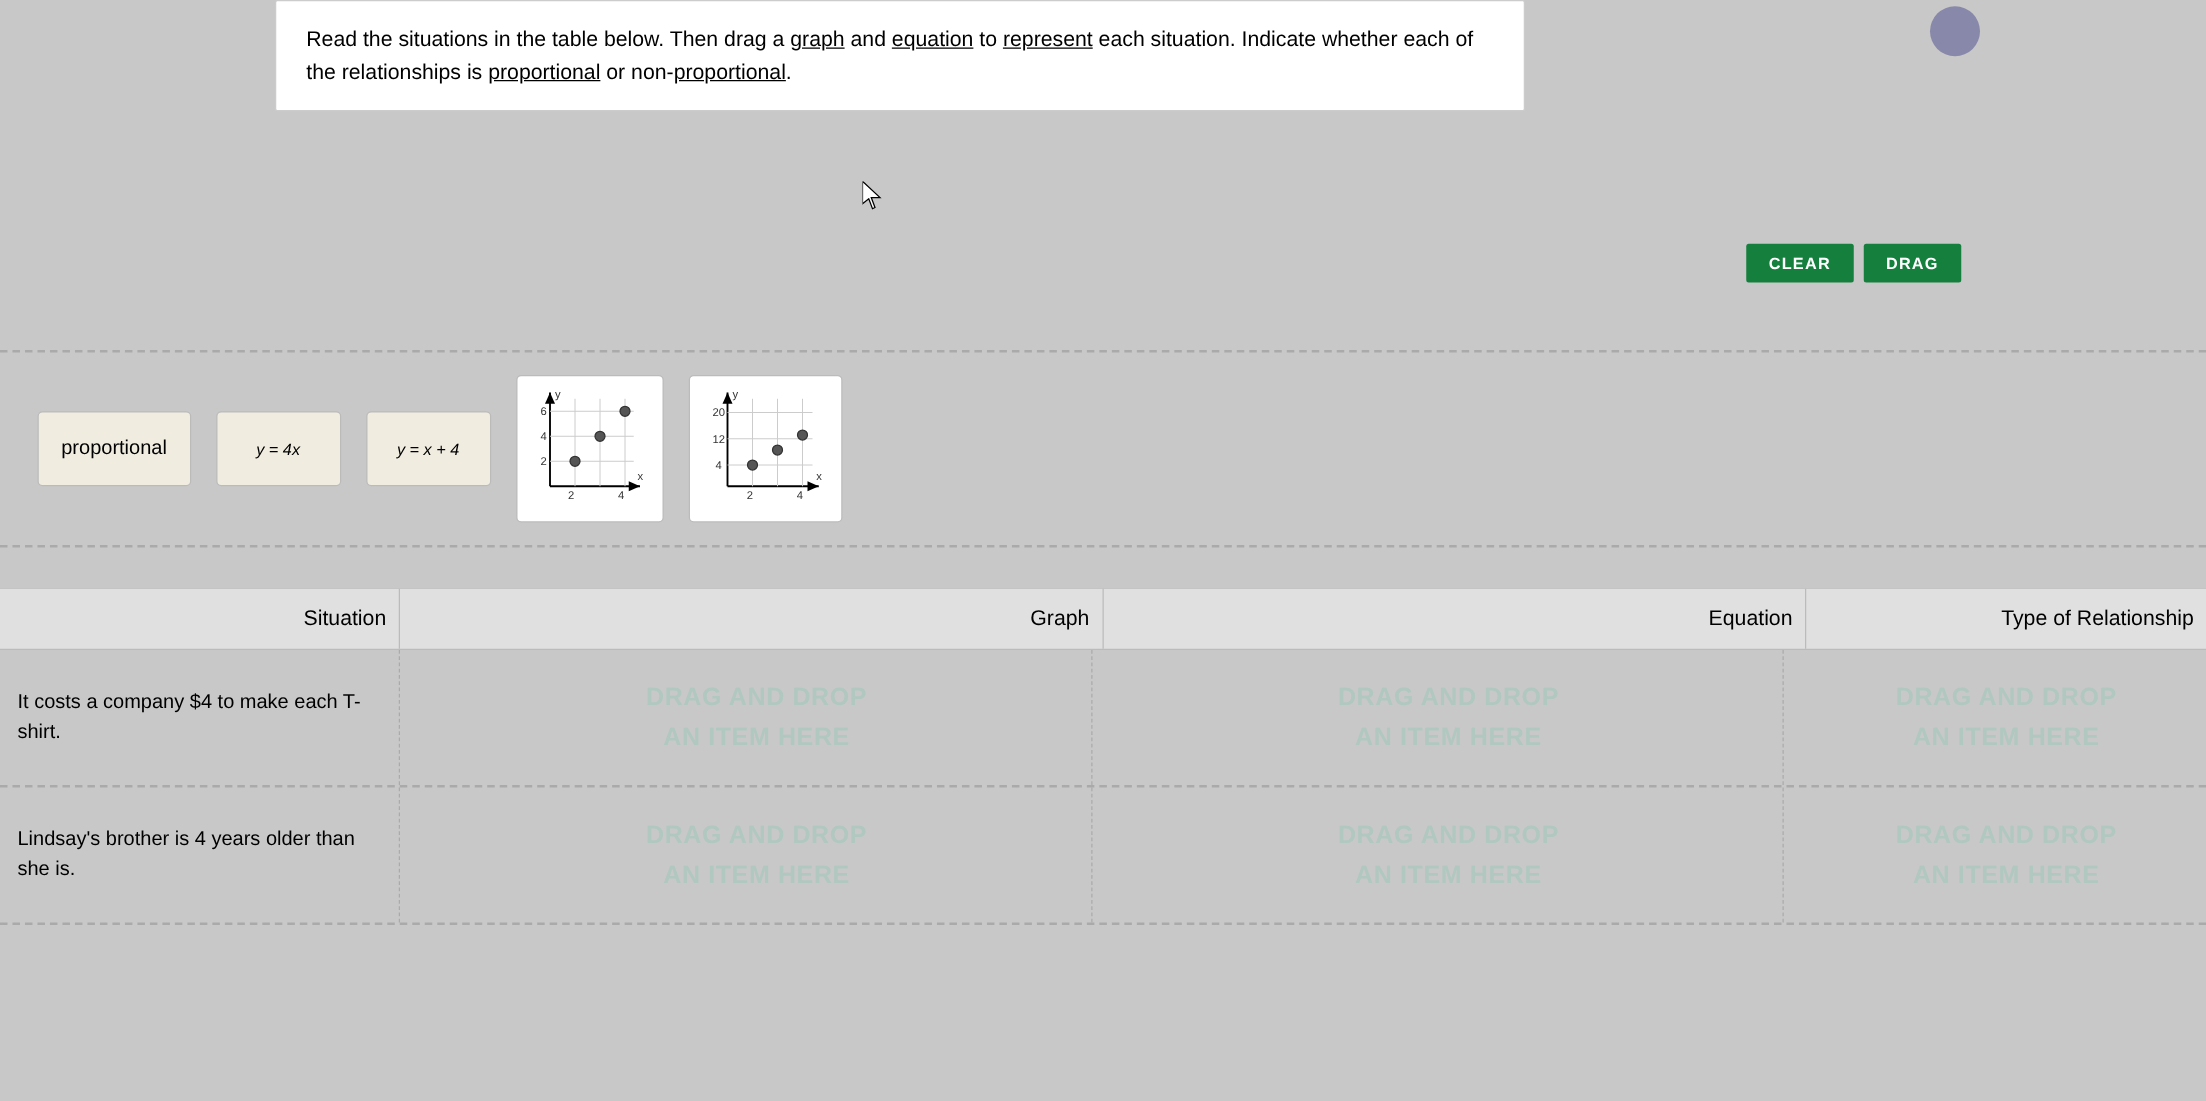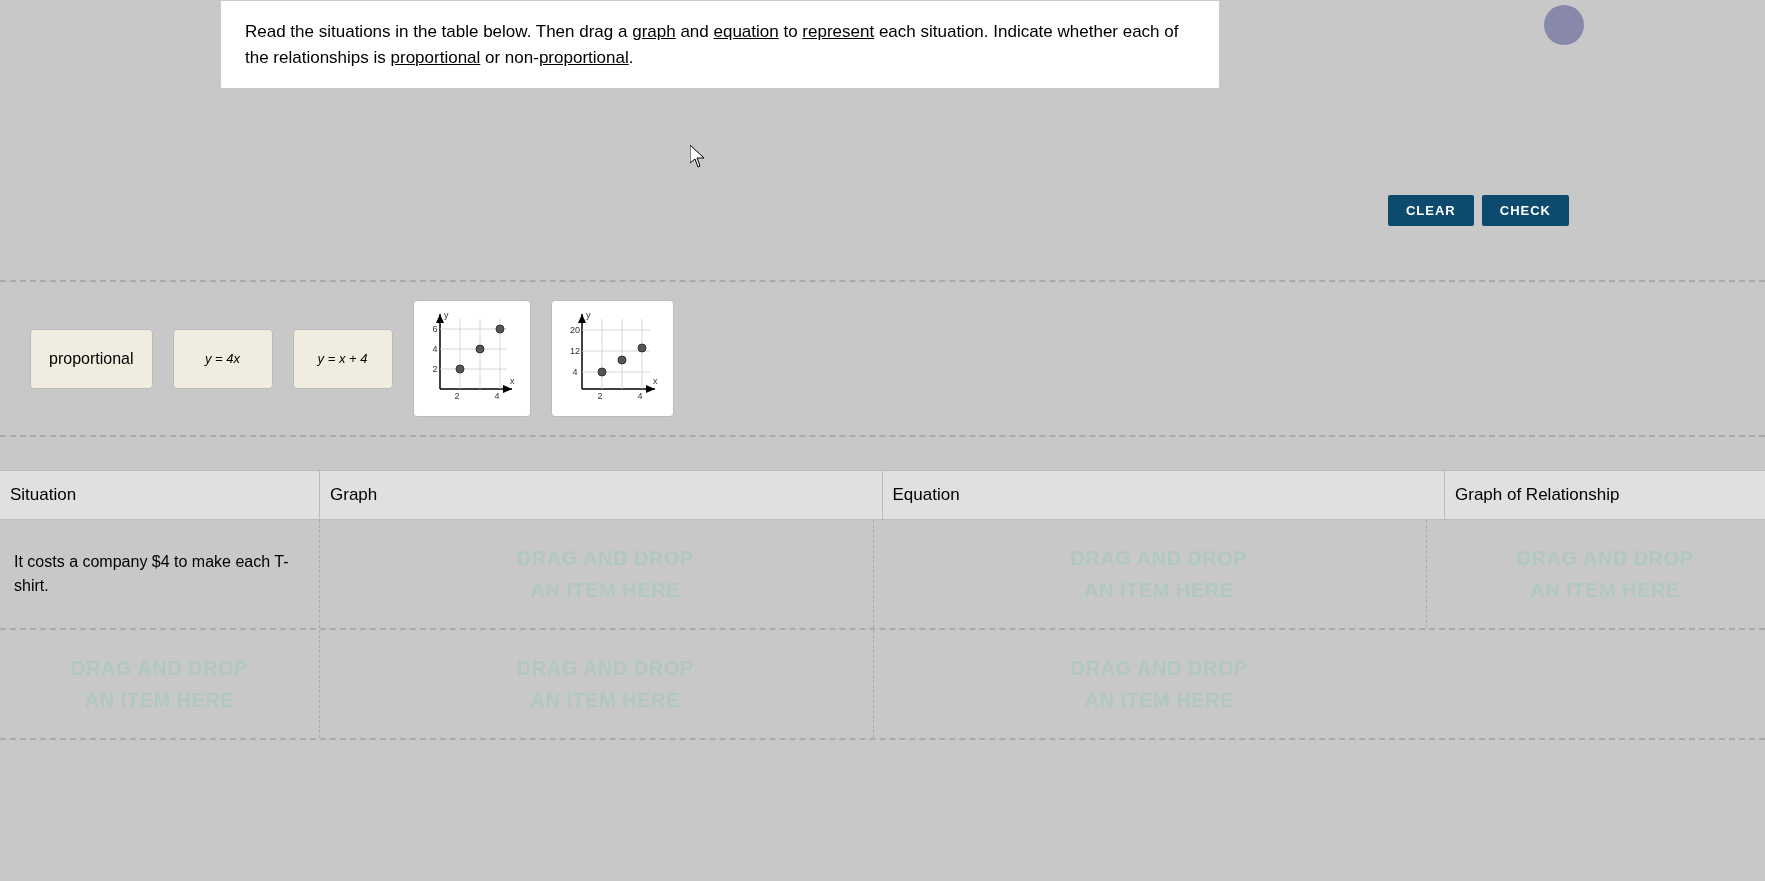--- a/index.html
+++ b/index.html
@@ -39,21 +39,21 @@
     
     .action-buttons {
       position: absolute;
       top: 195px;
       right: 30px;
       display: flex;
       gap: 8px;
     }
 
     .action-btn {
-      background: #0c4a6e;
+      background: #15803d;
       color: white;
       border: none;
       padding: 8px 18px;
       font-size: 13px;
       font-weight: bold;
       letter-spacing: 1px;
       cursor: pointer;
       border-radius: 2px;
     }
 
@@ -111,21 +111,21 @@
 
     .table-header-row {
       display: grid;
       grid-template-columns: 320px 1fr 1fr 320px;
       background: #e0e0e0;
       border-top: 1px solid #bbb;
       border-bottom: 1px solid #bbb;
     }
 
     .table-header-cell {
-      text-align: left;
+      text-align: right;
       padding: 14px 10px;
       font-size: 17px;
       font-weight: normal;
       border-right: 1px solid #bbb;
     }
 
     .table-header-cell:last-child {
       border-right: none;
     }
 
@@ -210,21 +210,21 @@
   </div>
 
   <div class="cursor-overlay">
     <svg width="20" height="24" viewBox="0 0 20 24">
       <polygon points="0,0 0,18 5,14 8,22 10,21 7,13 14,13" fill="white" stroke="black" stroke-width="1"></polygon>
     </svg>
   </div>
 
   <div class="action-buttons">
     <button class="action-btn">CLEAR</button>
-    <button class="action-btn">CHECK</button>
+    <button class="action-btn">DRAG</button>
   </div>
 
   <div class="drag-items-row">
 
     <div class="drag-item proportional-label">
       <span>proportional</span>
     </div>
 
     <div class="drag-item drag-item-equation">
       <span>
@@ -302,21 +302,21 @@
     </div>
 
   </div>
 
   <div class="table-section">
 
     <div class="table-header-row">
       <div class="table-header-cell">Situation</div>
       <div class="table-header-cell">Graph</div>
       <div class="table-header-cell">Equation</div>
-      <div class="table-header-cell">Graph of Relationship</div>
+      <div class="table-header-cell">Type of Relationship</div>
     </div>
 
     <div class="table-row">
       <div class="table-cell situation-cell">
         <span>It costs a company $4 to make each T-shirt.</span>
       </div>
       <div class="table-cell drop-zone">
         <span>DRAG AND DROP</span>
         <span>AN ITEM HERE</span>
       </div>
@@ -324,20 +324,23 @@
         <span>DRAG AND DROP</span>
         <span>AN ITEM HERE</span>
       </div>
       <div class="table-cell drop-zone">
         <span>DRAG AND DROP</span>
         <span>AN ITEM HERE</span>
       </div>
     </div>
 
     <div class="table-row">
+      <div class="table-cell situation-cell">
+        <span>Lindsay's brother is 4 years older than she is.</span>
+      </div>
       <div class="table-cell drop-zone">
         <span>DRAG AND DROP</span>
         <span>AN ITEM HERE</span>
       </div>
       <div class="table-cell drop-zone">
         <span>DRAG AND DROP</span>
         <span>AN ITEM HERE</span>
       </div>
       <div class="table-cell drop-zone">
         <span>DRAG AND DROP</span>

